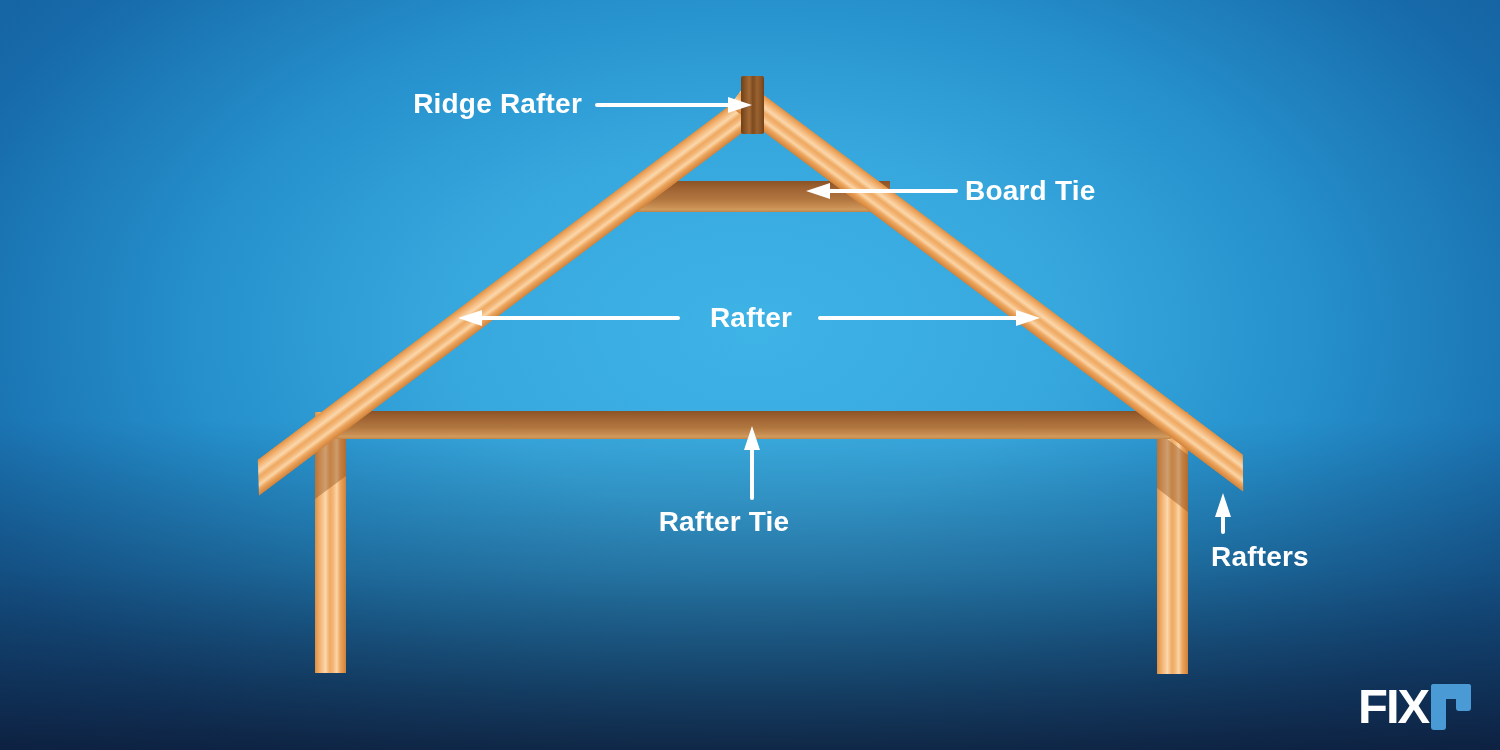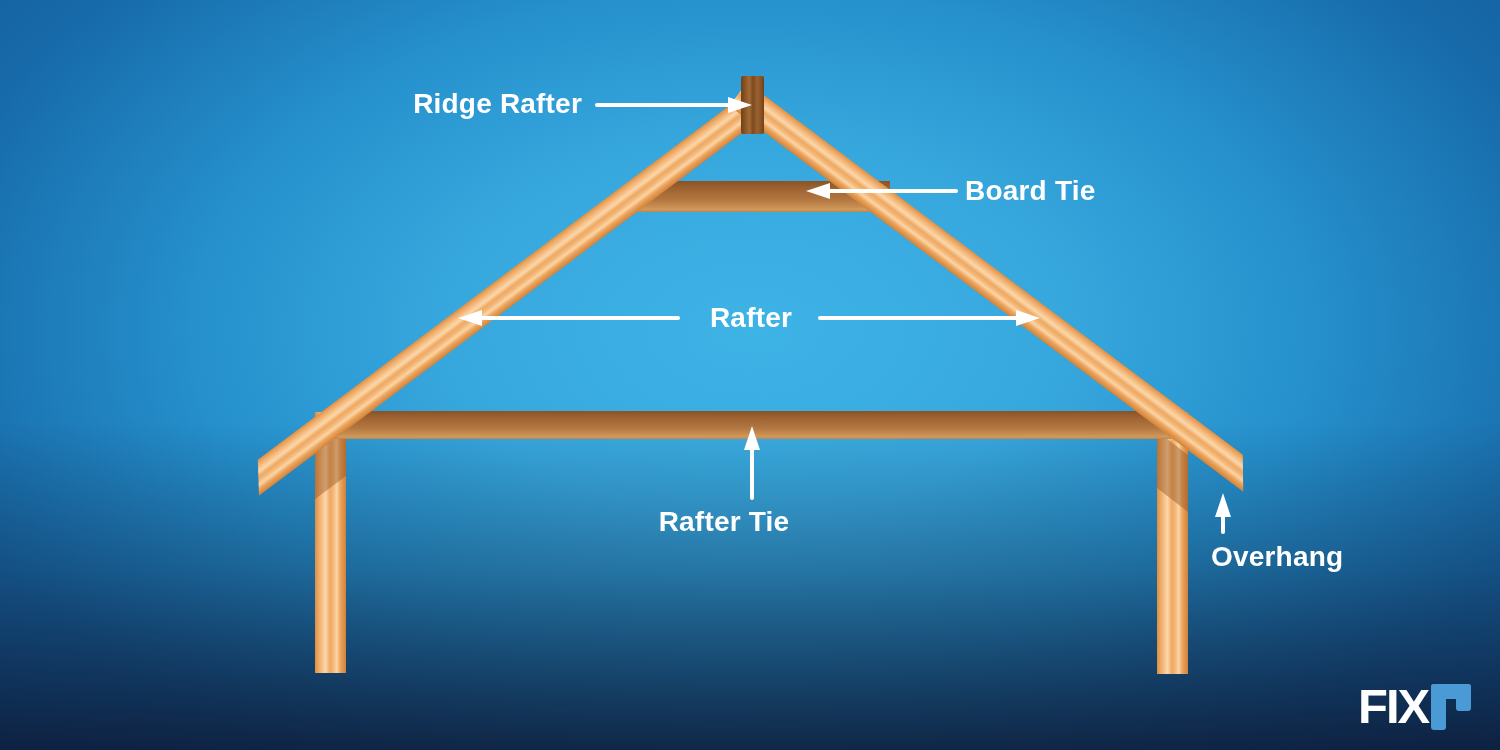--- a/index.html
+++ b/index.html
@@ -68,21 +68,21 @@
   </div>
 
   <div class="rafter rafter-left wood-light-h"></div>
   <div class="rafter rafter-right wood-light-h"></div>
   <div class="ridge-board wood-dark-v"></div>
 
   <div class="lbl lbl-ridge">Ridge Rafter</div>
   <div class="lbl lbl-collar">Board Tie</div>
   <div class="lbl lbl-rafters">Rafter</div>
   <div class="lbl lbl-raftertie">Rafter Tie</div>
-  <div class="lbl lbl-overhang">Overhang</div>
+  <div class="lbl lbl-overhang">Rafters</div>
 
   <div class="aline-h" style="left:595px;top:103px;width:138px;"></div>
   <div class="ahead ahead-right" style="left:728px;top:97px;"></div>
 
   <div class="aline-h" style="left:828px;top:189px;width:130px;"></div>
   <div class="ahead ahead-left" style="left:806px;top:183px;"></div>
 
   <div class="aline-h" style="left:480px;top:316px;width:200px;"></div>
   <div class="ahead ahead-left" style="left:458px;top:310px;"></div>
   <div class="aline-h" style="left:818px;top:316px;width:200px;"></div>

